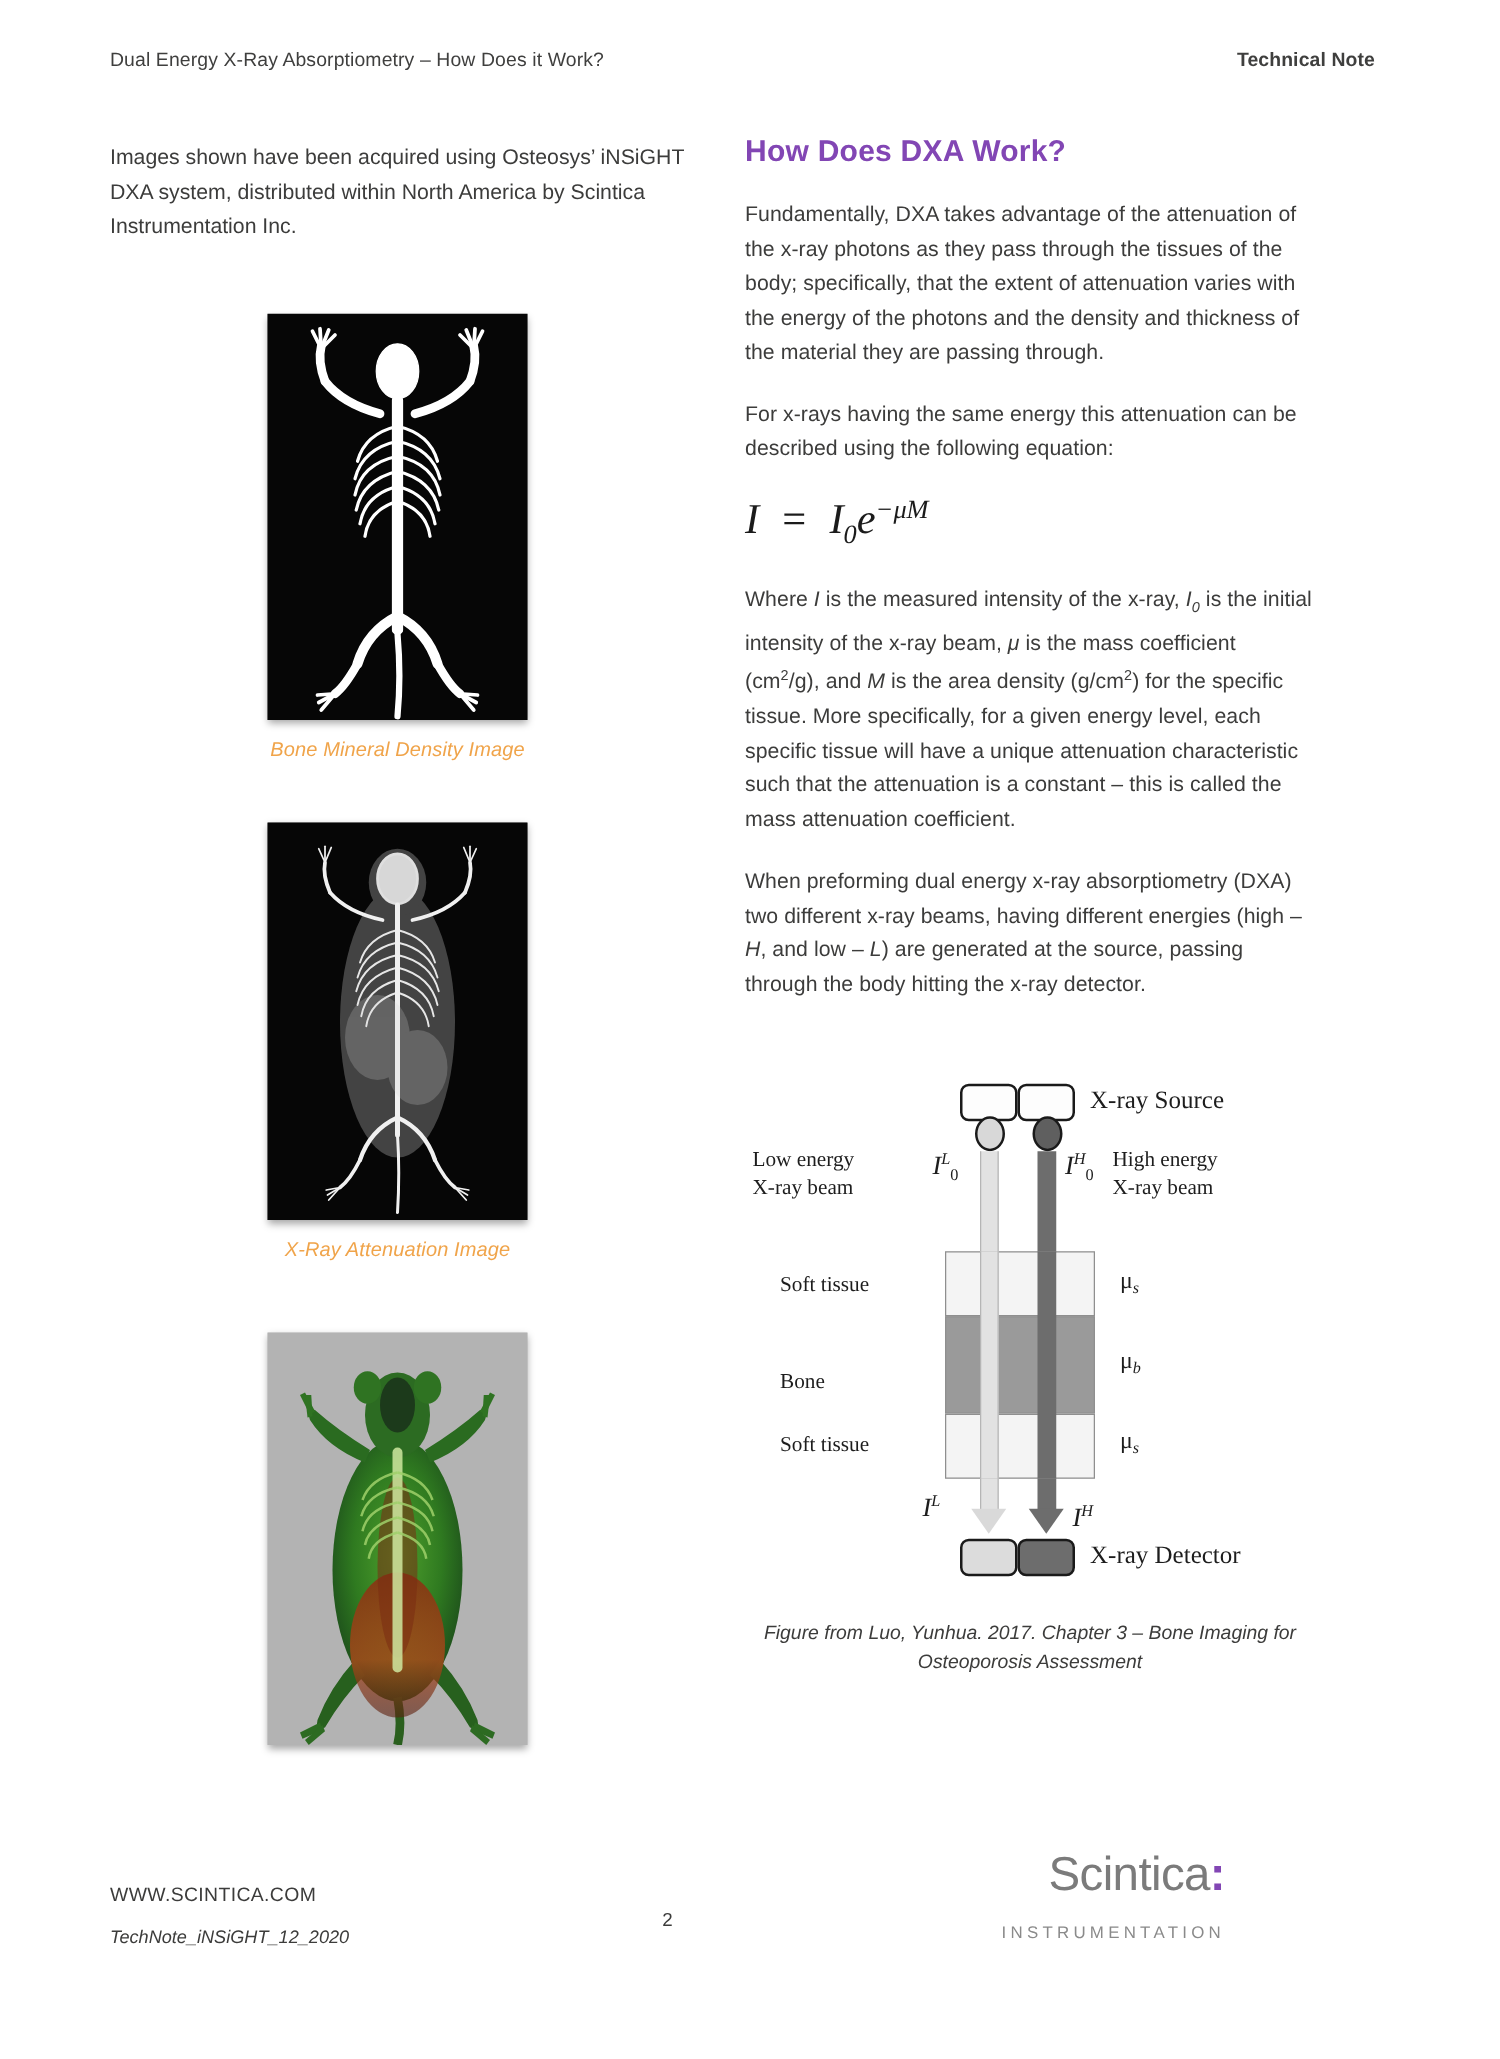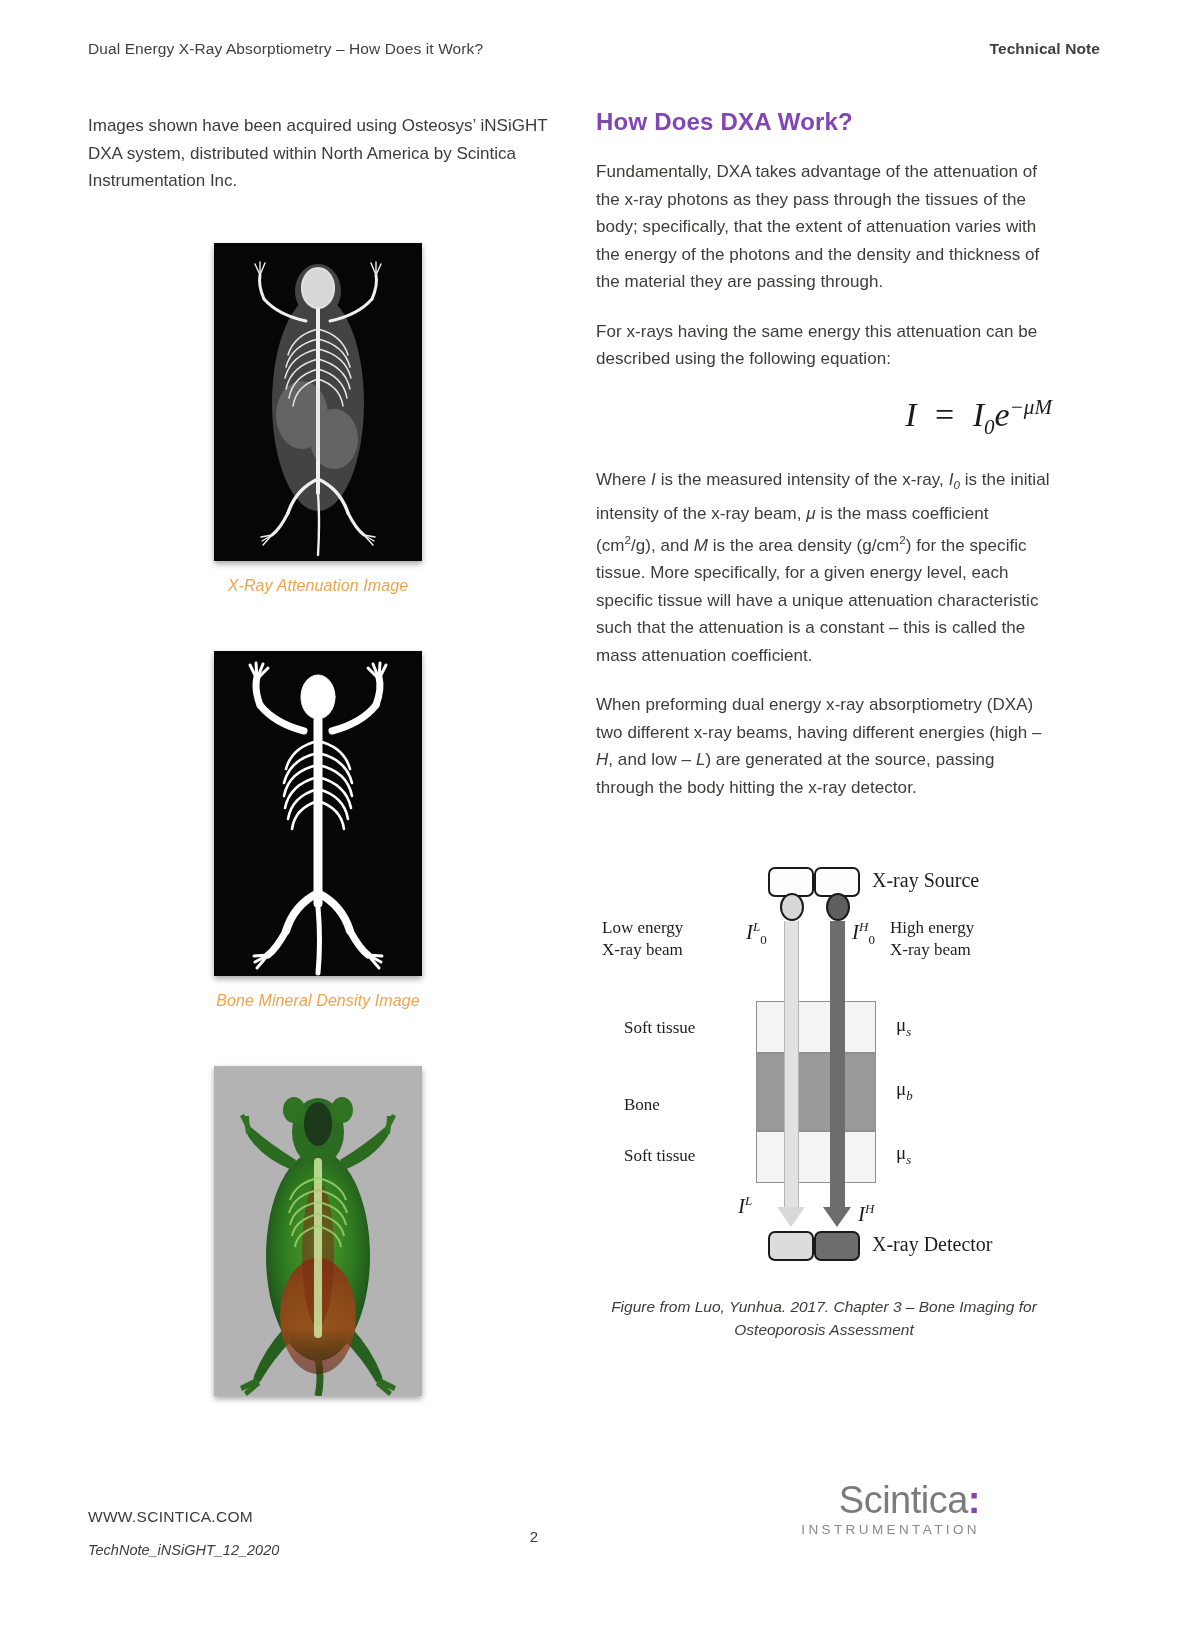--- a/index.html
+++ b/index.html
@@ -47,21 +47,21 @@
     text-align:center; font-style:italic; font-size:16px;
     color:#f0a44a; margin-top:16px; letter-spacing:.1px;
   }
 
   .img1{ width:208px; height:318px; background:#050505; position:relative; overflow:hidden;}
   .img2{ width:208px; height:325px; background:#050505; position:relative; overflow:hidden;}
   .img3{ width:208px; height:330px; background:#b0b0b0; position:relative; overflow:hidden;}
 
   
   .equation{
-    text-align:right; margin:10px 0 26px 0;
+    text-align:left; margin:10px 0 26px 0;
     font-family:"Liberation Serif", serif; font-size:34px; color:#1b1b1b;
   }
   .equation .it{ font-style:italic; }
   .equation sub{ font-size:.62em; font-style:italic; }
   .equation sup{ font-size:.62em; }
 
   .it{ font-style:italic; }
   sup.sm{ font-size:.68em; vertical-align:super; }
   sub.sm{ font-size:.68em; vertical-align:sub; font-style:italic; }
 
@@ -107,103 +107,36 @@
     position:absolute; left:0; right:0; top:1528px; text-align:center;
     font-size:15px; color:#3c3c3b;
   }
   .logo{ position:absolute; right:88px; top:1480px; text-align:right; }
   .logo .word{
     font-size:38px; color:#7b7b7b; letter-spacing:-.5px; line-height:40px;
     font-family:"Liberation Sans", sans-serif;
   }
   .logo .colon{ color:#8246b4; font-weight:700; }
   .logo .sub{
-    font-size:13.5px; color:#8a8a8a; letter-spacing:3.4px; margin-top:2px;
+    font-size:13.5px; color:#8a8a8a; letter-spacing:3.4px; margin-top:18px;
   }
 </style>
 </head>
 <body>
 
 <div class="page">
 
   <div class="doc-header">
     <div class="left">Dual Energy X-Ray Absorptiometry – How Does it Work?</div>
     <div class="right">Technical Note</div>
   </div>
 
   <div class="col-left">
 
     <p class="intro">Images shown have been acquired using Osteosys’ iNSiGHT DXA system, distributed within North America by Scintica Instrumentation Inc.</p>
-
-    <div class="figure" style="margin-top:48px;">
-      <div class="fig-frame img1">
-        <svg width="208" height="318" viewBox="0 0 208 318">
-          <rect width="208" height="318" fill="#060606"></rect>
-          <g opacity="0.30" fill="#cfcfcf">
-            <ellipse cx="104" cy="160" rx="46" ry="108"></ellipse>
-            <ellipse cx="104" cy="48" rx="23" ry="27"></ellipse>
-          </g>
-          <g stroke="#f0f0f0" fill="none" stroke-linecap="round">
-
-            <ellipse cx="104" cy="45" rx="16" ry="20" stroke-width="2.2" fill="#e8e8e8" opacity="0.9"></ellipse>
-
-            <line x1="104" y1="66" x2="104" y2="250" stroke-width="4"></line>
-
-            <g stroke-width="1.5" opacity="0.95">
-              <path d="M104 86 q-24 6 -30 26"></path>
-                <path d="M104 86 q24 6 30 26"></path>
-              <path d="M104 96 q-26 6 -32 28"></path>
-                <path d="M104 96 q26 6 32 28"></path>
-              <path d="M104 106 q-27 6 -33 29"></path>
-                <path d="M104 106 q27 6 33 29"></path>
-              <path d="M104 116 q-27 7 -32 30"></path>
-                <path d="M104 116 q27 7 32 30"></path>
-              <path d="M104 126 q-25 7 -29 29"></path>
-                <path d="M104 126 q25 7 29 29"></path>
-              <path d="M104 136 q-22 7 -25 27"></path>
-                <path d="M104 136 q22 7 25 27"></path>
-            </g>
-
-            <path d="M92 78 q-28 -6 -42 -22" stroke-width="3"></path>
-            <path d="M50 56 q-6 -14 -4 -24" stroke-width="3"></path>
-            <path d="M116 78 q28 -6 42 -22" stroke-width="3"></path>
-            <path d="M158 56 q6 -14 4 -24" stroke-width="3"></path>
-
-            <g stroke-width="1.4">
-              <path d="M46 32 l-5 -11"></path>
-                <path d="M46 32 l0 -13"></path>
-                <path d="M46 32 l5 -12"></path>
-              <path d="M162 32 l5 -11"></path>
-                <path d="M162 32 l0 -13"></path>
-                <path d="M162 32 l-5 -12"></path>
-            </g>
-
-            <path d="M104 236 q-22 10 -30 34" stroke-width="3.4"></path>
-            <path d="M104 236 q22 10 30 34" stroke-width="3.4"></path>
-            <path d="M74 270 q-8 16 -16 22" stroke-width="3"></path>
-            <path d="M134 270 q8 16 16 22" stroke-width="3"></path>
-            <g stroke-width="1.4">
-              <path d="M58 292 l-10 6"></path>
-                <path d="M58 292 l-11 2"></path>
-                <path d="M58 292 l-9 10"></path>
-              <path d="M150 292 l10 6"></path>
-                <path d="M150 292 l11 2"></path>
-                <path d="M150 292 l9 10"></path>
-            </g>
-
-            <path d="M104 250 q2 30 0 62" stroke-width="2.4"></path>
-          </g>
-          <g opacity="0.22" fill="#d8d8d8">
-            <ellipse cx="88" cy="172" rx="26" ry="34"></ellipse>
-            <ellipse cx="120" cy="196" rx="24" ry="30"></ellipse>
-          </g>
-        </svg>
-      </div>
-      <div class="fig-cap">X-Ray Attenuation Image</div>
-    </div>
 
     <div class="figure" style="margin-top:56px;">
       <div class="fig-frame img2">
         <svg width="208" height="325" viewBox="0 0 208 325">
           <rect width="208" height="325" fill="#060606"></rect>
           <g stroke="#ffffff" fill="#ffffff" stroke-linecap="round">
             <ellipse cx="104" cy="46" rx="17" ry="22"></ellipse>
             <rect x="100" y="66" width="8" height="190" rx="3"></rect>
             <g stroke-width="2.6" fill="none">
               <path d="M104 90 q-26 6 -32 28"></path>
@@ -245,20 +178,87 @@
                 <path d="M154 304 l14 1"></path>
                 <path d="M154 304 l11 13"></path>
             </g>
             <path d="M104 256 q3 34 0 66" stroke-width="5" fill="none"></path>
           </g>
         </svg>
       </div>
       <div class="fig-cap">Bone Mineral Density Image</div>
     </div>
 
+    <div class="figure" style="margin-top:48px;">
+      <div class="fig-frame img1">
+        <svg width="208" height="318" viewBox="0 0 208 318">
+          <rect width="208" height="318" fill="#060606"></rect>
+          <g opacity="0.30" fill="#cfcfcf">
+            <ellipse cx="104" cy="160" rx="46" ry="108"></ellipse>
+            <ellipse cx="104" cy="48" rx="23" ry="27"></ellipse>
+          </g>
+          <g stroke="#f0f0f0" fill="none" stroke-linecap="round">
+
+            <ellipse cx="104" cy="45" rx="16" ry="20" stroke-width="2.2" fill="#e8e8e8" opacity="0.9"></ellipse>
+
+            <line x1="104" y1="66" x2="104" y2="250" stroke-width="4"></line>
+
+            <g stroke-width="1.5" opacity="0.95">
+              <path d="M104 86 q-24 6 -30 26"></path>
+                <path d="M104 86 q24 6 30 26"></path>
+              <path d="M104 96 q-26 6 -32 28"></path>
+                <path d="M104 96 q26 6 32 28"></path>
+              <path d="M104 106 q-27 6 -33 29"></path>
+                <path d="M104 106 q27 6 33 29"></path>
+              <path d="M104 116 q-27 7 -32 30"></path>
+                <path d="M104 116 q27 7 32 30"></path>
+              <path d="M104 126 q-25 7 -29 29"></path>
+                <path d="M104 126 q25 7 29 29"></path>
+              <path d="M104 136 q-22 7 -25 27"></path>
+                <path d="M104 136 q22 7 25 27"></path>
+            </g>
+
+            <path d="M92 78 q-28 -6 -42 -22" stroke-width="3"></path>
+            <path d="M50 56 q-6 -14 -4 -24" stroke-width="3"></path>
+            <path d="M116 78 q28 -6 42 -22" stroke-width="3"></path>
+            <path d="M158 56 q6 -14 4 -24" stroke-width="3"></path>
+
+            <g stroke-width="1.4">
+              <path d="M46 32 l-5 -11"></path>
+                <path d="M46 32 l0 -13"></path>
+                <path d="M46 32 l5 -12"></path>
+              <path d="M162 32 l5 -11"></path>
+                <path d="M162 32 l0 -13"></path>
+                <path d="M162 32 l-5 -12"></path>
+            </g>
+
+            <path d="M104 236 q-22 10 -30 34" stroke-width="3.4"></path>
+            <path d="M104 236 q22 10 30 34" stroke-width="3.4"></path>
+            <path d="M74 270 q-8 16 -16 22" stroke-width="3"></path>
+            <path d="M134 270 q8 16 16 22" stroke-width="3"></path>
+            <g stroke-width="1.4">
+              <path d="M58 292 l-10 6"></path>
+                <path d="M58 292 l-11 2"></path>
+                <path d="M58 292 l-9 10"></path>
+              <path d="M150 292 l10 6"></path>
+                <path d="M150 292 l11 2"></path>
+                <path d="M150 292 l9 10"></path>
+            </g>
+
+            <path d="M104 250 q2 30 0 62" stroke-width="2.4"></path>
+          </g>
+          <g opacity="0.22" fill="#d8d8d8">
+            <ellipse cx="88" cy="172" rx="26" ry="34"></ellipse>
+            <ellipse cx="120" cy="196" rx="24" ry="30"></ellipse>
+          </g>
+        </svg>
+      </div>
+      <div class="fig-cap">X-Ray Attenuation Image</div>
+    </div>
+
     <div class="figure" style="margin-top:56px;">
       <div class="fig-frame img3">
         <svg width="208" height="330" viewBox="0 0 208 330">
           <defs>
             <radialGradient id="bodyg" cx="50%" cy="45%" r="62%">
               <stop offset="0%" stop-color="#4fa02d"></stop>
               <stop offset="55%" stop-color="#2f7a20"></stop>
               <stop offset="100%" stop-color="#18431a"></stop>
             </radialGradient>
             <linearGradient id="hotg" x1="0" y1="0" x2="0" y2="1">

